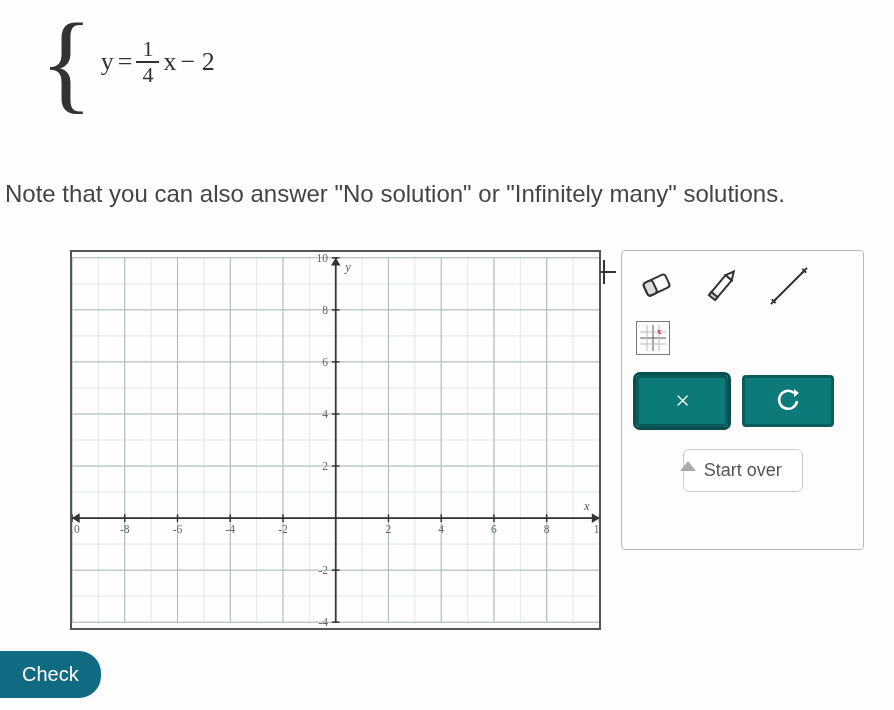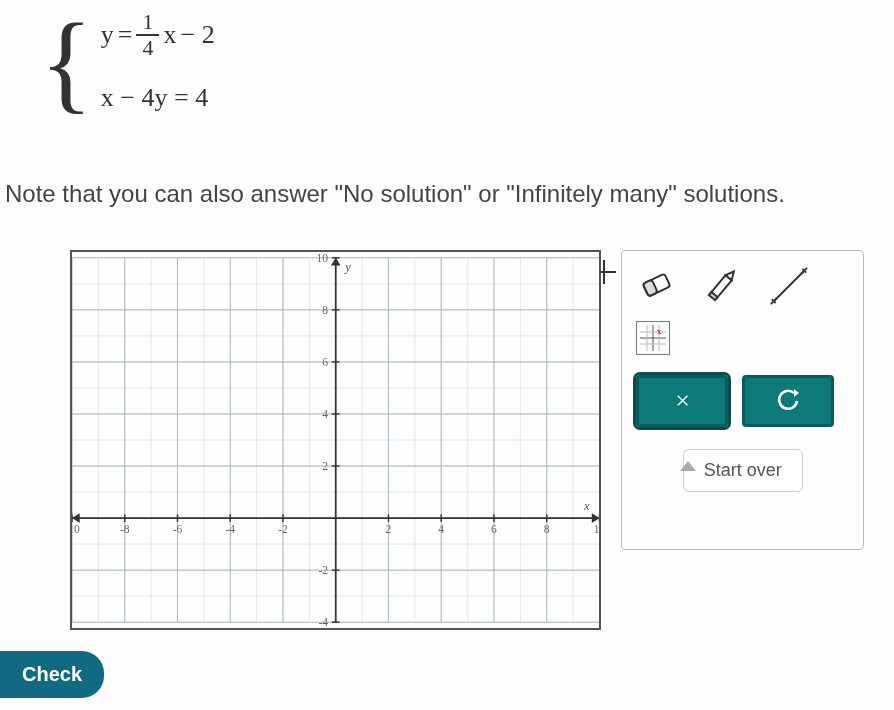--- a/index.html
+++ b/index.html
@@ -117,21 +117,21 @@
     border-right:8px solid transparent;
     border-bottom:10px solid #aaa;
   }
   .check-btn {
     position:absolute;
     bottom: 12px;
     left: 0;
     background: #106b82;
     color:#fff;
     font-family: Verdana, sans-serif;
-    font-weight:bold;
+    font-weight:normal;
     font-size: 20px;
     padding: 12px 22px;
     border-radius: 0 22px 22px 0;
     border:none;
     cursor:pointer;
   }
   .cross-cursor {
     position:absolute;
     top: 258px;
     left: 590px;
@@ -149,21 +149,20 @@
     <div class="eq1">
       <span>y</span>
       <span>=</span>
       <span class="frac">
         <span class="num">1</span>
         <span class="den">4</span>
       </span>
       <span>x</span>
       <span>− 2</span>
     </div>
-    <div>x − 4y = 4</div>
   </div>
 </div>
 
 <div class="note">Note that you can also answer "No solution" or "Infinitely many" solutions.</div>
 
 <div class="cross-cursor">
   <svg width="28" height="28" viewBox="0 0 28 28">
     <line x1="14" y1="2" x2="14" y2="26" stroke="#333" stroke-width="2"></line>
     <line x1="2" y1="14" x2="26" y2="14" stroke="#333" stroke-width="2"></line>
   </svg>

